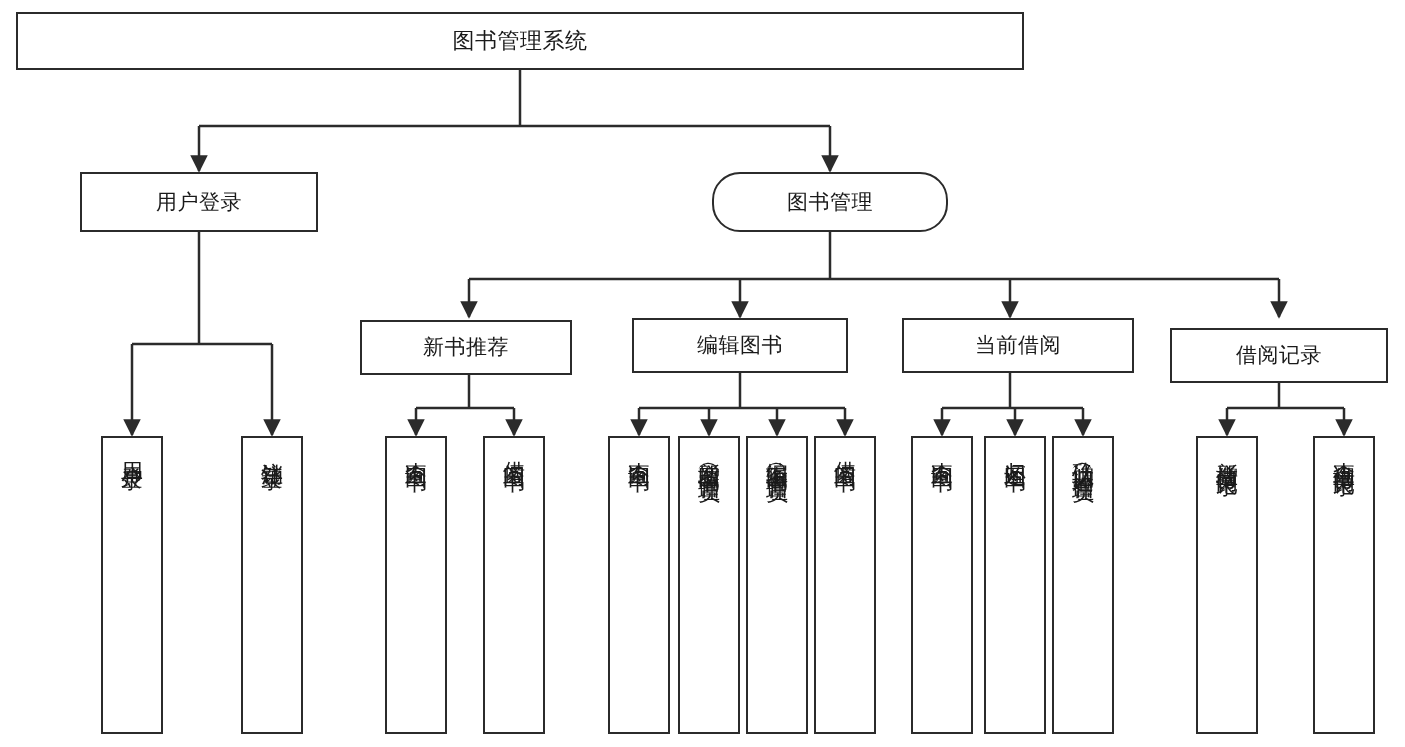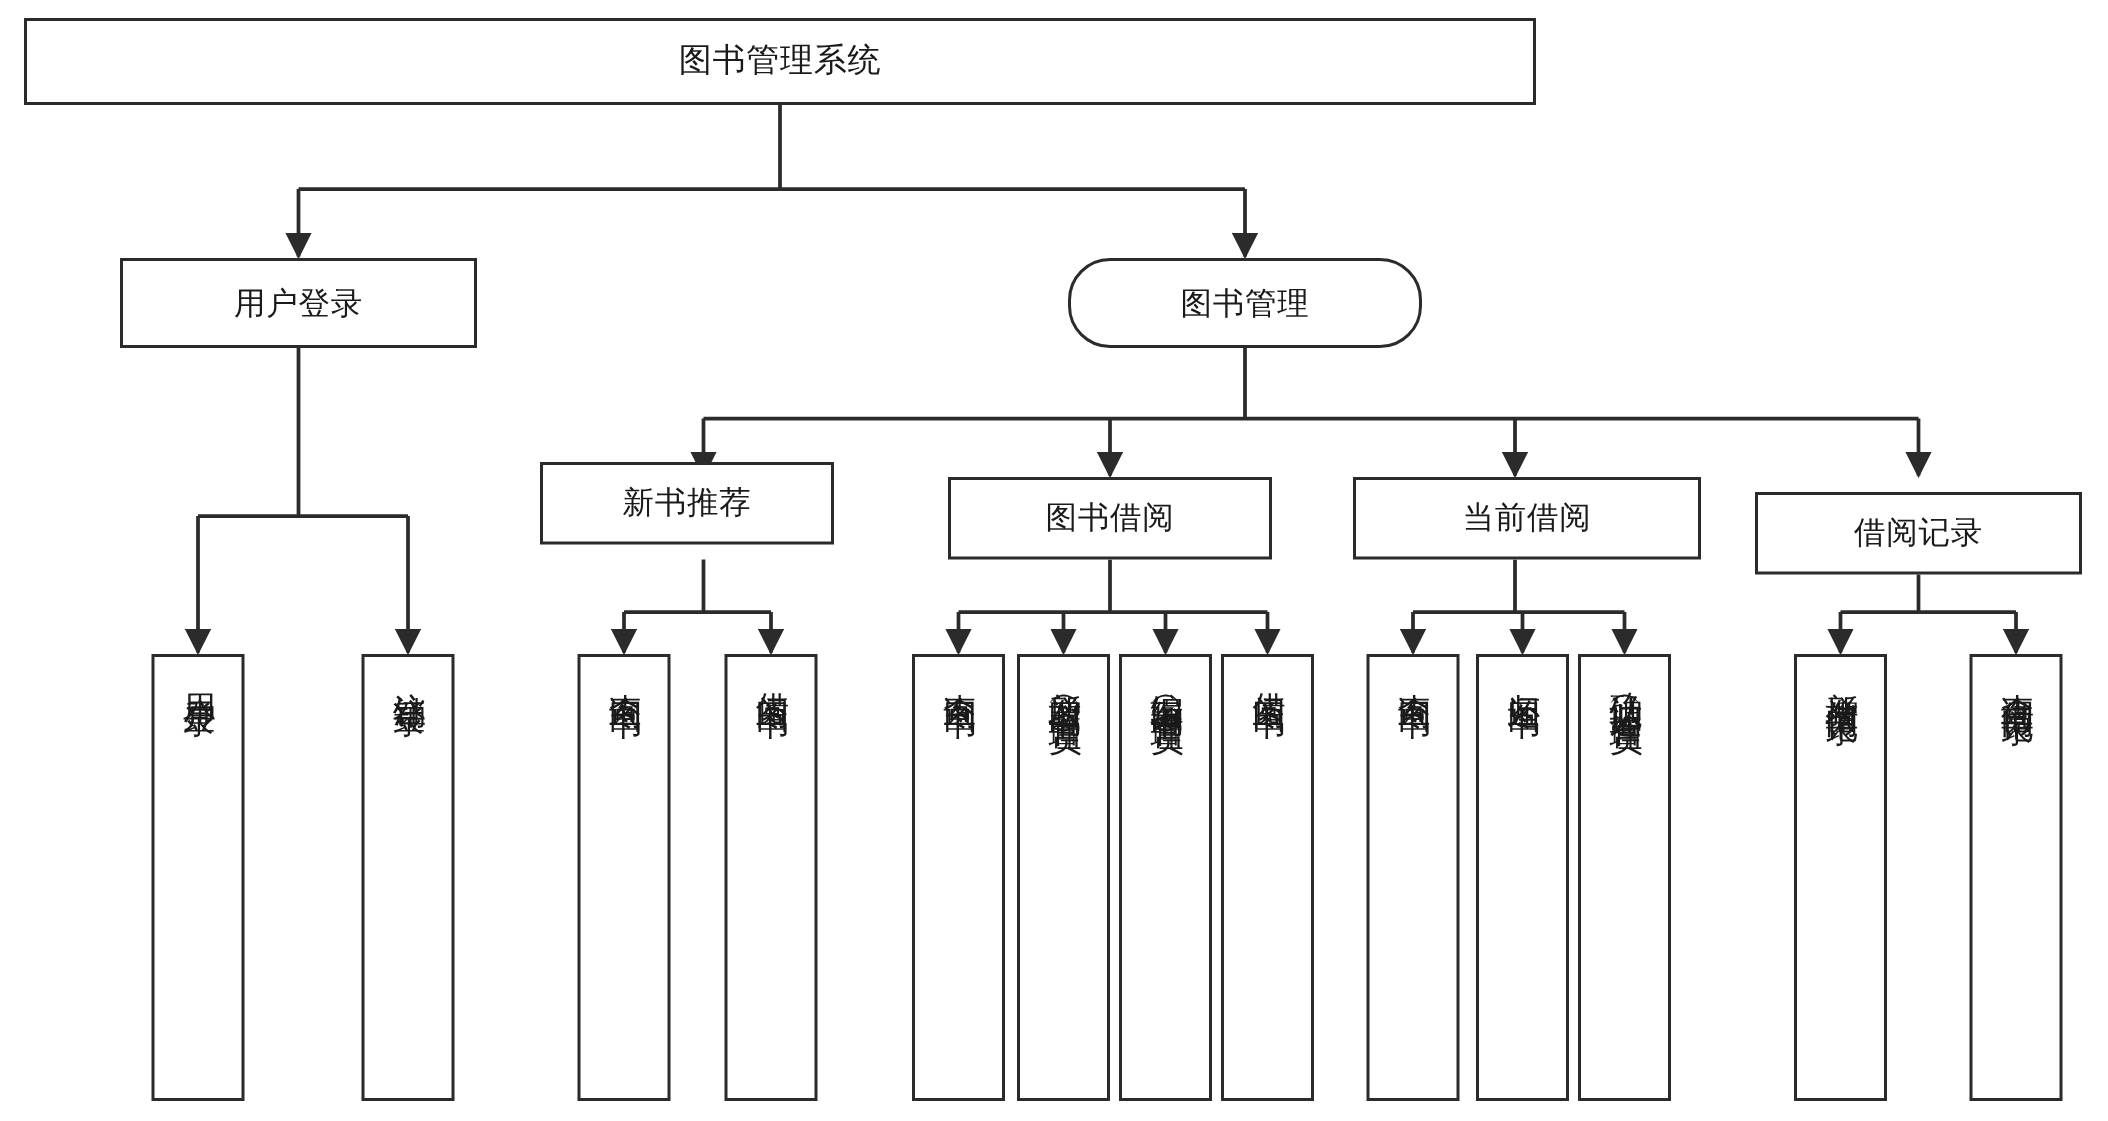--- a/index.html
+++ b/index.html
@@ -120,25 +120,25 @@
   <div id="nodes-layer">
       <div class="node horiz root" style="left: 16px; top: 12px; width: 1008px; height: 58px;">
         <span class="label">图书管理系统</span>
       </div>
       <div class="node horiz" style="left: 80px; top: 172px; width: 238px; height: 60px;">
         <span class="label">用户登录</span>
       </div>
       <div class="node horiz" style="left: 712px; top: 172px; width: 236px; height: 60px; border-radius: 28px;">
         <span class="label">图书管理</span>
       </div>
-      <div class="node horiz" style="left: 360px; top: 308px; width: 196px; height: 55px;">
+      <div class="node horiz" style="left: 360px; top: 320px; width: 212px; height: 55px;">
         <span class="label">新书推荐</span>
       </div>
       <div class="node horiz" style="left: 632px; top: 318px; width: 216px; height: 55px;">
-        <span class="label">图书借阅</span>
+        <span class="label">编辑图书</span>
       </div>
       <div class="node horiz" style="left: 902px; top: 318px; width: 232px; height: 55px;">
         <span class="label">当前借阅</span>
       </div>
       <div class="node horiz" style="left: 1170px; top: 328px; width: 218px; height: 55px;">
         <span class="label">借阅记录</span>
       </div>
       <div class="node vert" style="left: 101px; top: 436px; width: 62px; height: 298px;">
         <span class="label">用户登录</span>
       </div>

